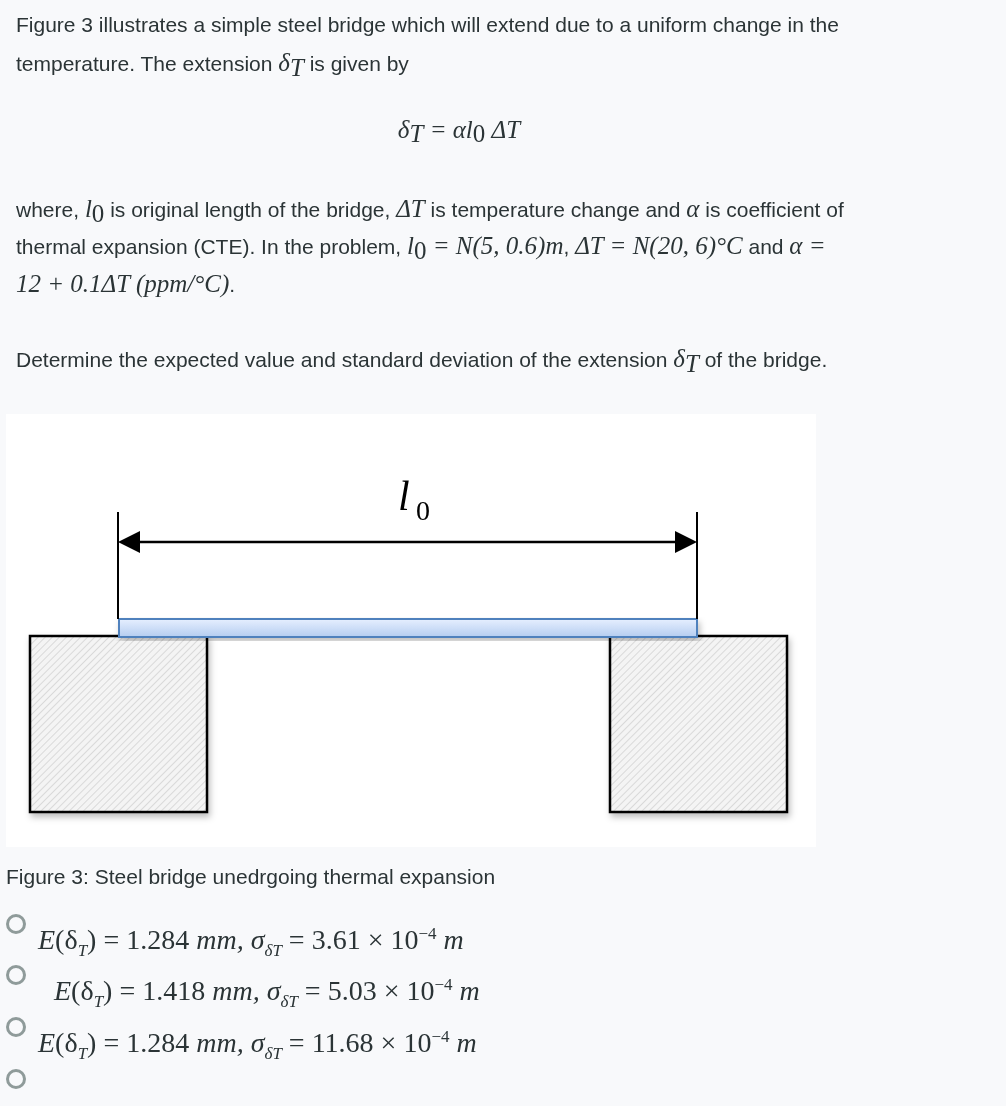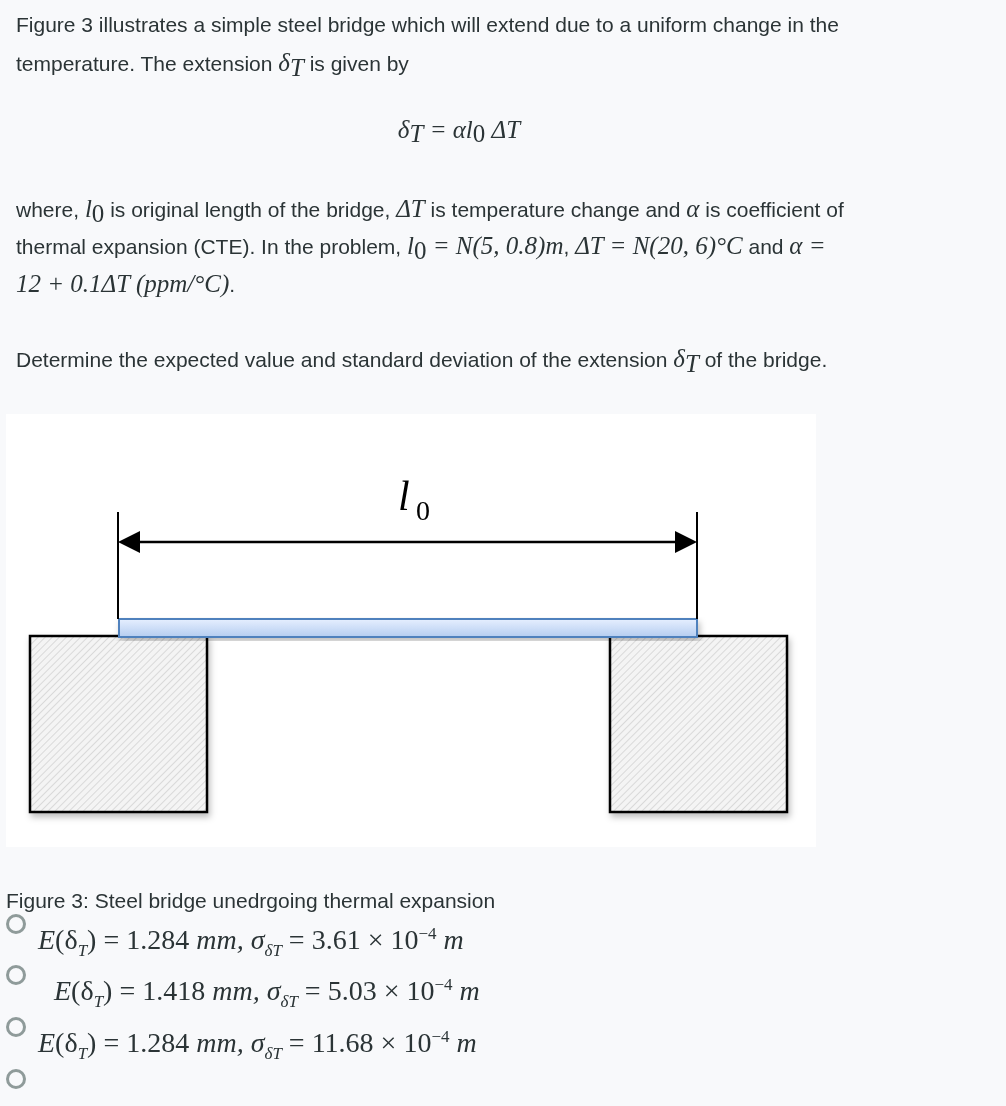--- a/index.html
+++ b/index.html
@@ -8,21 +8,21 @@
     background: #f8f9fb; color: #2b3436;
     font-family: "Liberation Sans", sans-serif;
     position: relative;
   }
   .txt { position: absolute; left: 16px; font-size: 21px; line-height: 37px; white-space: nowrap; }
   .m { font-family: "Liberation Serif", serif; font-style: italic; font-size: 25px; }
   .mr { font-family: "Liberation Serif", serif; font-style: normal; font-size: 25px; }
   sub, sup { font-size: 15px; line-height: 0; }
   .eq { position: absolute; left: 0; width: 862px; top: 116px; text-align: center; margin-left: 28px; }
   .figure { position: absolute; left: 6px; top: 414px; width: 810px; height: 433px; background: #ffffff; }
-  .caption { position: absolute; left: 6px; top: 858px; font-size: 21px; line-height: 37px; margin-top: 24px; }
+  .caption { position: absolute; left: 6px; top: 858px; font-size: 21px; line-height: 37px; }
   .option { position: absolute; left: 6px; display: flex; align-items: center; height: 44px; cursor: pointer; }
   .radio { width: 14px; height: 14px; border: 3px solid #8f9b9a; border-radius: 50%; margin-right: 12px; box-sizing: content-box; }
   .opt-text { font-family: "Liberation Serif", serif; font-size: 28px; color: #2b3436; white-space: nowrap; margin-top: 32px; }
   .opt-text i { font-style: italic; }
   .opt-text sub { font-size: 17px; }
   .opt-text sup { font-size: 17px; }
 </style>
 </head>
 <body>
 
@@ -32,21 +32,21 @@
 </div>
 
 <div class="eq">
   <span class="m">δ</span><sub class="m">T</sub><span class="m"> = αl</span><sub class="mr">0</sub><span class="m"> ΔT</span>
 </div>
 
 <div class="txt" style="top:190px;text-align:center;">
   <span>where, </span><span class="m">l</span><sub class="mr">0</sub><span> is original length of the bridge, </span><span class="m">ΔT</span><span> is temperature change and </span><span class="m">α</span><span> is coefficient of</span>
 </div>
 <div class="txt" style="top:227px;">
-  <span>thermal expansion (CTE). In the problem, </span><span class="m">l</span><sub class="mr">0</sub><span class="m"> = N(5, 0.8)m</span><span>, </span><span class="m">ΔT = N(20, 6)°C</span><span> and </span><span class="m">α =</span>
+  <span>thermal expansion (CTE). In the problem, </span><span class="m">l</span><sub class="mr">0</sub><span class="m"> = N(5, 0.6)m</span><span>, </span><span class="m">ΔT = N(20, 6)°C</span><span> and </span><span class="m">α =</span>
 </div>
 <div class="txt" style="top:265px;">
   <span class="m">12 + 0.1ΔT (ppm/°C)</span><span>.</span>
 </div>
 
 <div class="txt" style="top:340px;">
   <span>Determine the expected value and standard deviation of the extension </span><span class="m">δ</span><sub class="m">T</sub><span> of the bridge.</span>
 </div>
 
 <div class="figure">

